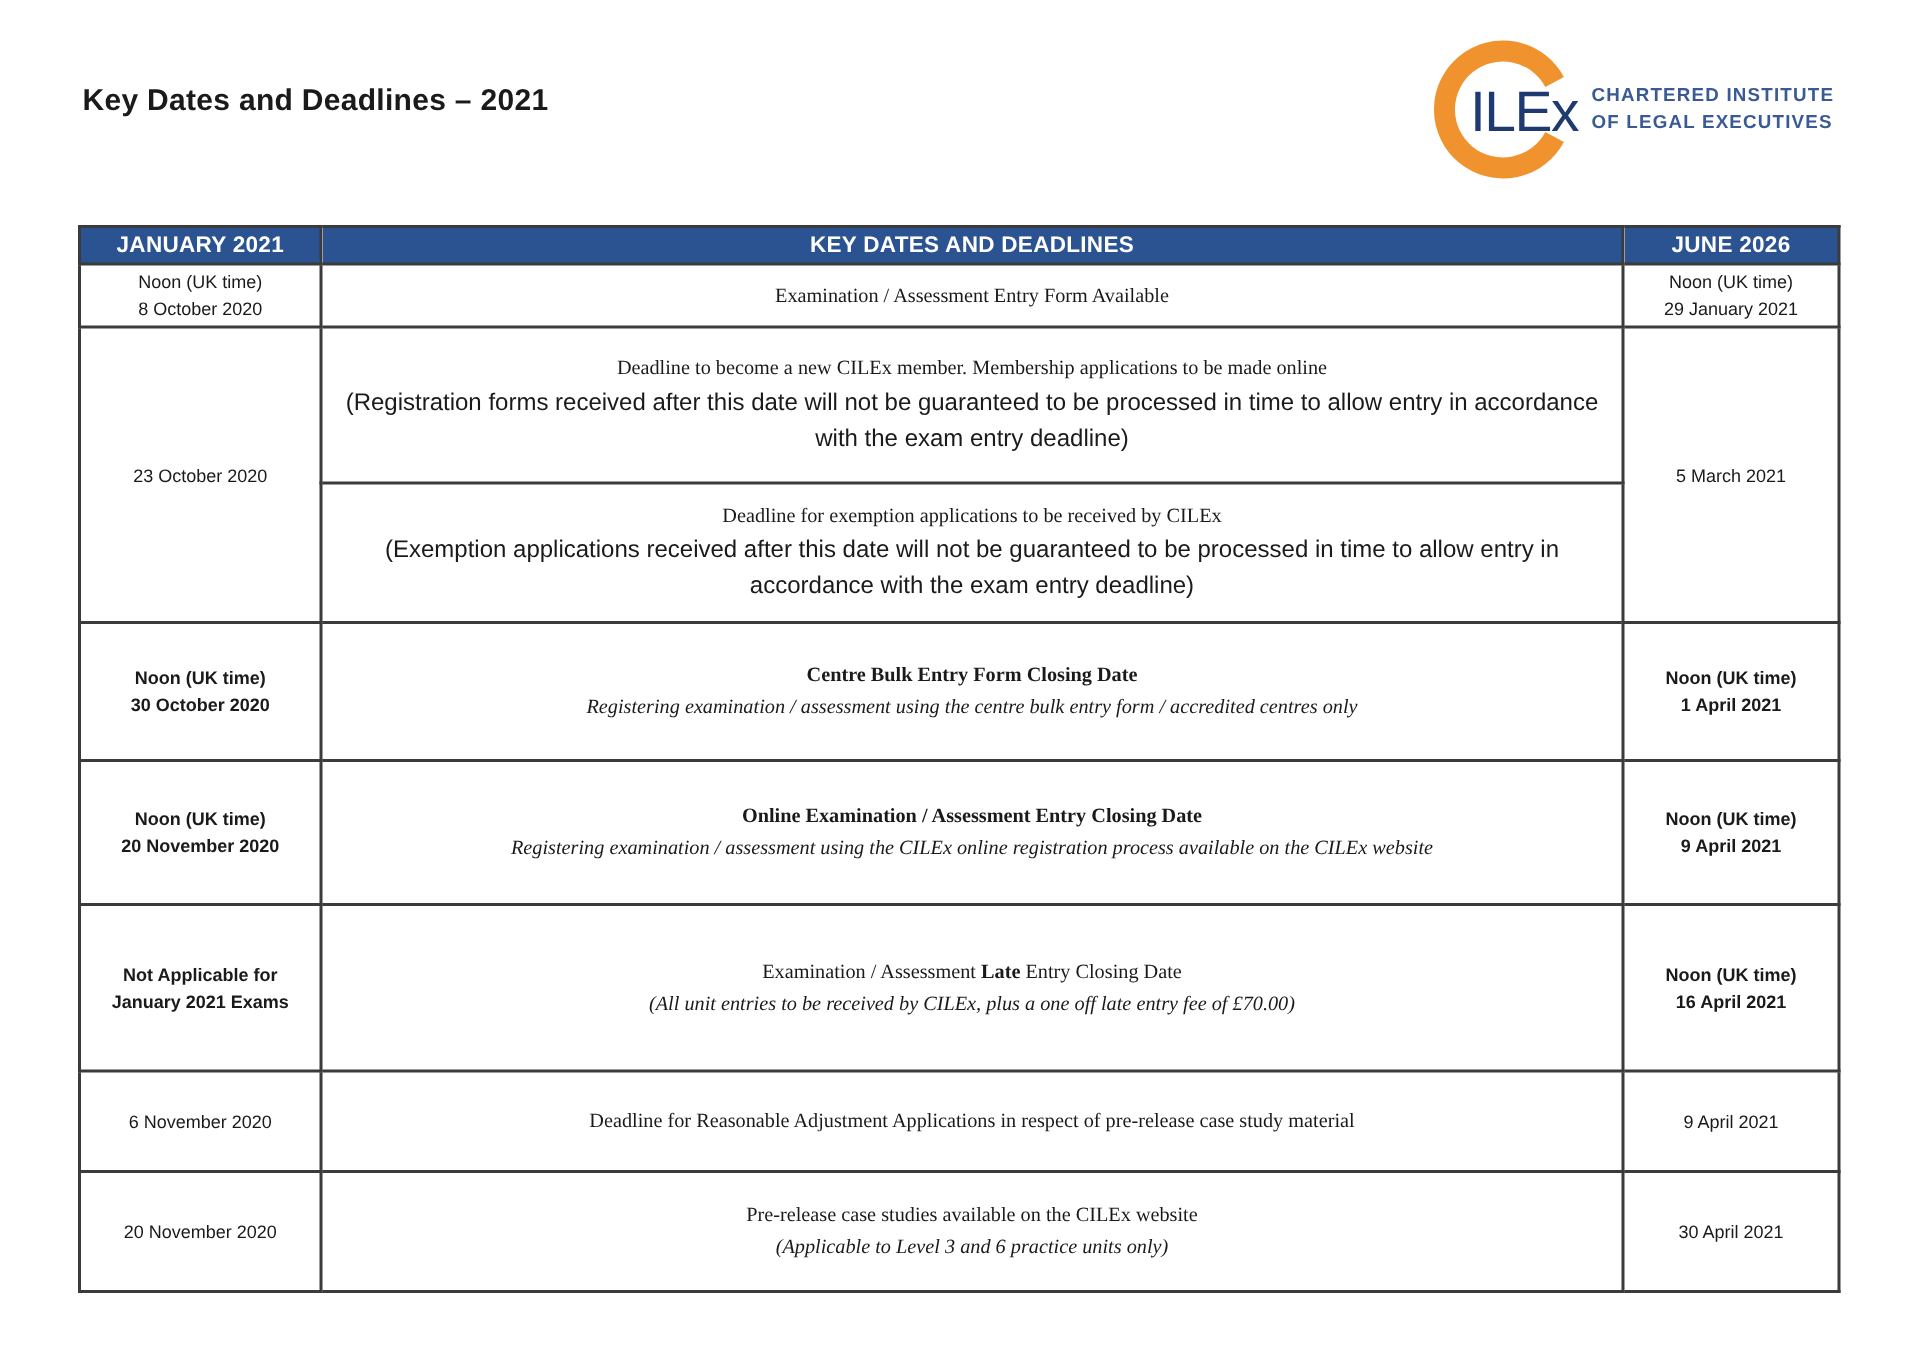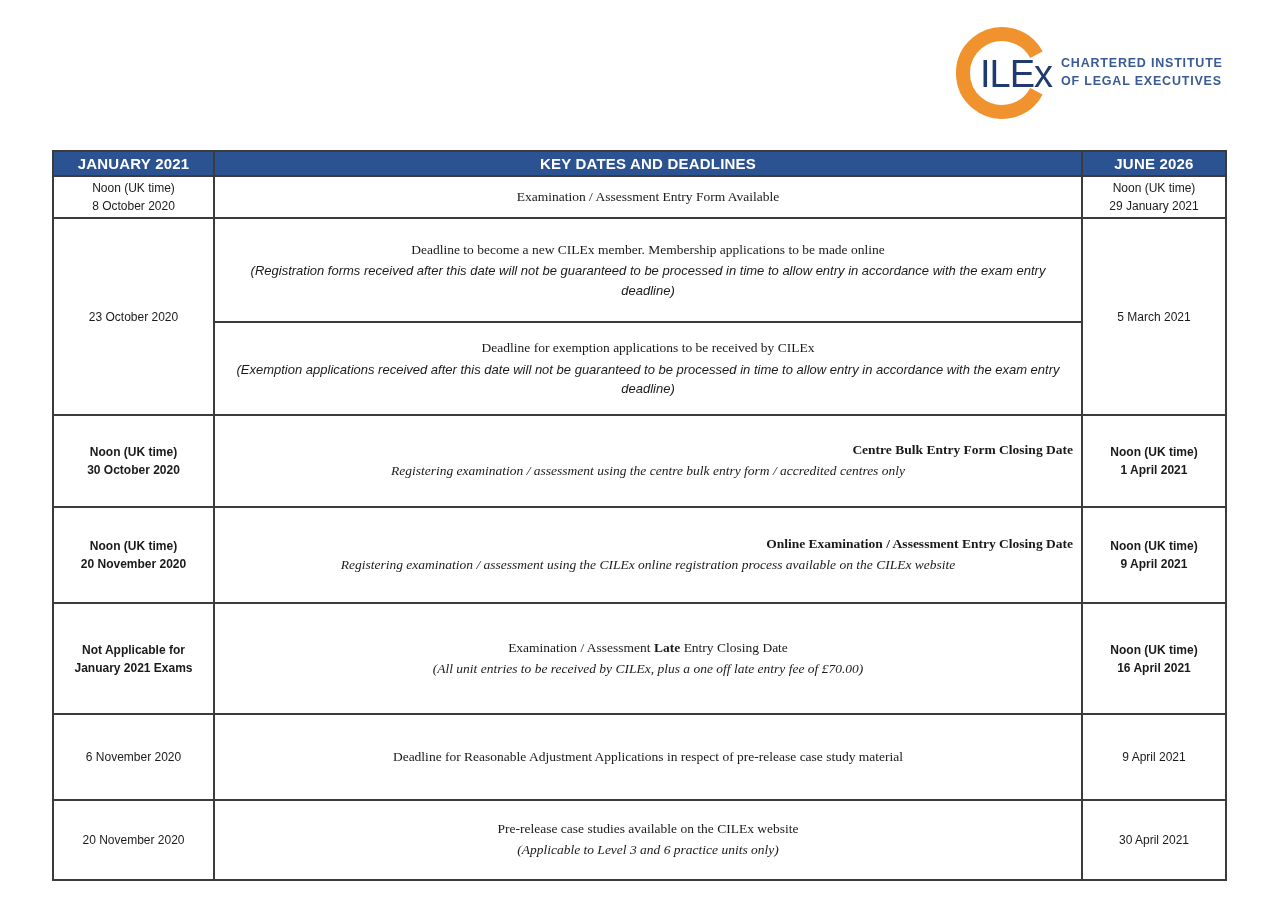--- a/index.html
+++ b/index.html
@@ -10,31 +10,32 @@
   .doc-title{font-size:20px;font-weight:bold;margin:0;letter-spacing:0.2px;}
   .doc-subtitle{font-size:15px;font-style:italic;margin-top:6px;}
   .logo{position:absolute;left:955px;top:26px;width:275px;height:96px;}
 
   
   .kd-table{position:absolute;left:52px;top:150px;border-collapse:collapse;table-layout:fixed;width:1173px;}
   .kd-table th,.kd-table td{border:2px solid #3b3b3b;text-align:center;vertical-align:middle;padding:2px 8px;overflow:hidden;}
   .kd-table thead th{background:#2B5291;color:#ffffff;font-size:15px;font-weight:bold;letter-spacing:0.2px;padding:2px 0;margin-left:36px;}
   thead tr{height:25px;}
   .rh41{height:41px}.rh104{height:104px}.rh93{height:93px}.rh92{height:92px}
-  .rh96{height:96px}.rh97{height:111px}.rh67{height:86px}.rh80{height:80px}
+  .rh96{height:96px}.rh97{height:111px}.rh67{height:67px}.rh80{height:80px}
   .side{font-size:12px;line-height:1.5;}
   .mid-title{font-size:13.5px;line-height:1.55;font-family:Liberation Serif, serif;}
-  .note{font-size:13px;font-style:italic;line-height:1.5;margin-top:1px;}
-  .b{font-weight:bold;text-align:right;}
+  .note{font-size:16px;line-height:1.5;margin-top:1px;}
+  .b{font-weight:bold;}
   .it{font-style:italic;}
 </style>
 </head>
 <body>
 
 <div class="title-block">
+  <h1 class="doc-title">Key Dates and Deadlines – 2021</h1>
 </div>
 
 <div class="logo">
   <svg width="275" height="96" viewBox="0 0 275 96">
     <path d="M 81.4 28.7 A 39 39 0 1 0 81.4 65.3" fill="none" stroke="#F0922E" stroke-width="14" stroke-linecap="butt"></path>
     <text x="25" y="61" font-size="38" fill="#1F3A70" font-family="Liberation Sans, sans-serif" letter-spacing="-1">ILEx</text>
     <text x="106" y="41" font-size="12.5" font-weight="600" fill="#3A5A96" letter-spacing="0.8" font-family="Liberation Sans, sans-serif">CHARTERED INSTITUTE</text>
     <text x="106" y="59" font-size="12.5" font-weight="600" fill="#3A5A96" letter-spacing="0.8" font-family="Liberation Sans, sans-serif">OF LEGAL EXECUTIVES</text>
   </svg>
 </div>

